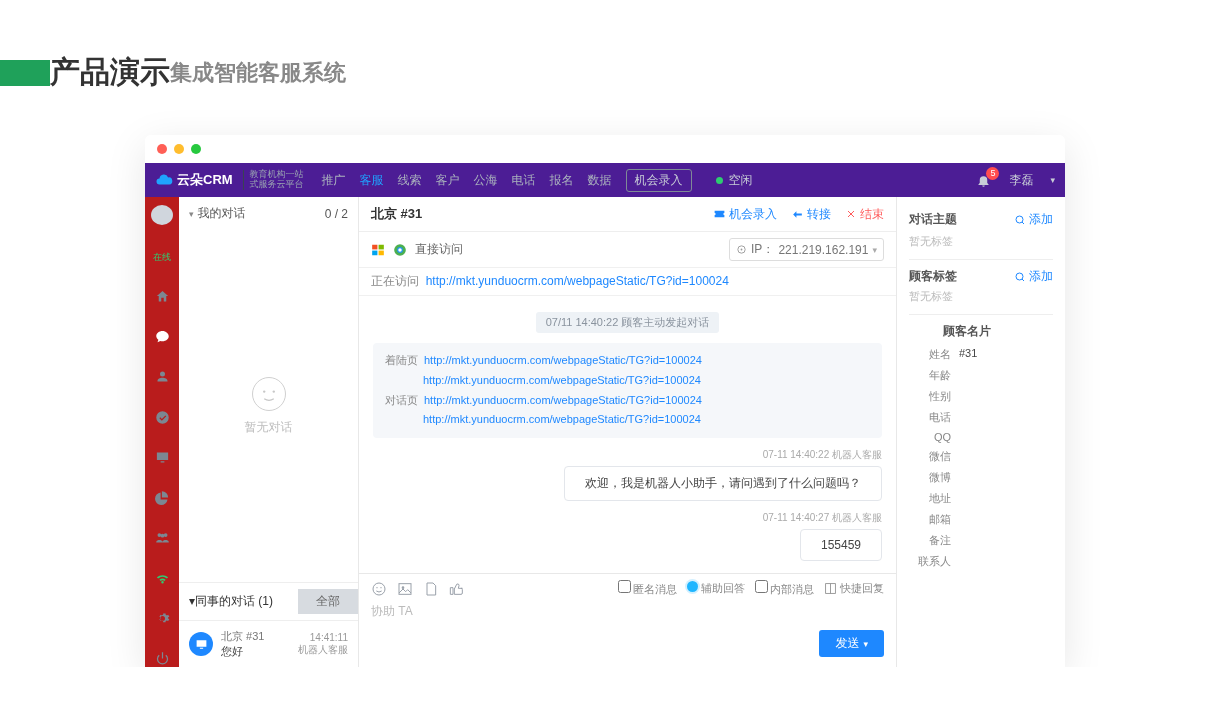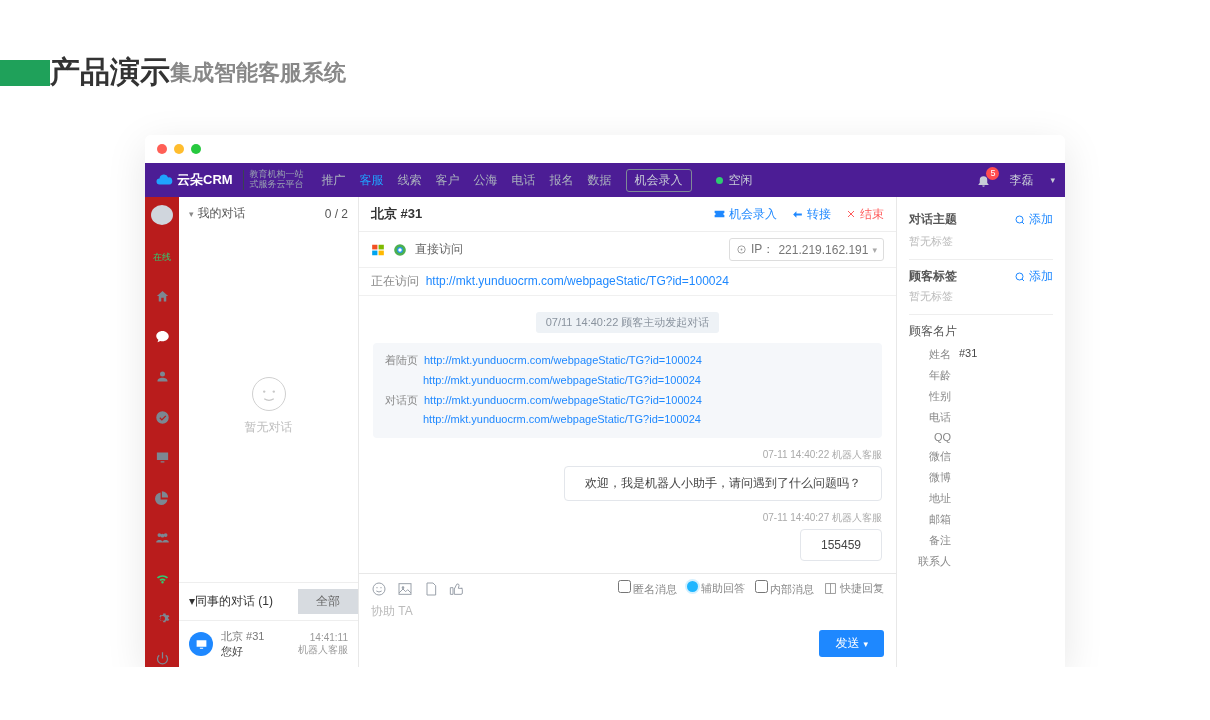--- a/index.html
+++ b/index.html
@@ -384,21 +384,21 @@
                 <circle cx="11" cy="11" r="7" fill="none" stroke="#1e88ff" stroke-width="2"></circle>
                 <path d="M20 20l-4-4" stroke="#1e88ff" stroke-width="2"></path>
               </svg>
             <span>添加</span>
           </span>
         </div>
         <div class="rp-sub">暂无标签</div>
       </div>
 
       <div class="rp-section">
-        <div style="font-weight:400;padding-bottom:4px;">顾客名片</div>
+        <div style="font-weight:700;padding-bottom:4px;margin-left:34px;">顾客名片</div>
         <div>
           <div class="rp-kv">
               <span class="k">姓名</span>
               <span class="v">#31</span>
             </div>
           <div class="rp-kv">
               <span class="k">年龄</span>
               <span class="v"></span>
             </div>
           <div class="rp-kv">

